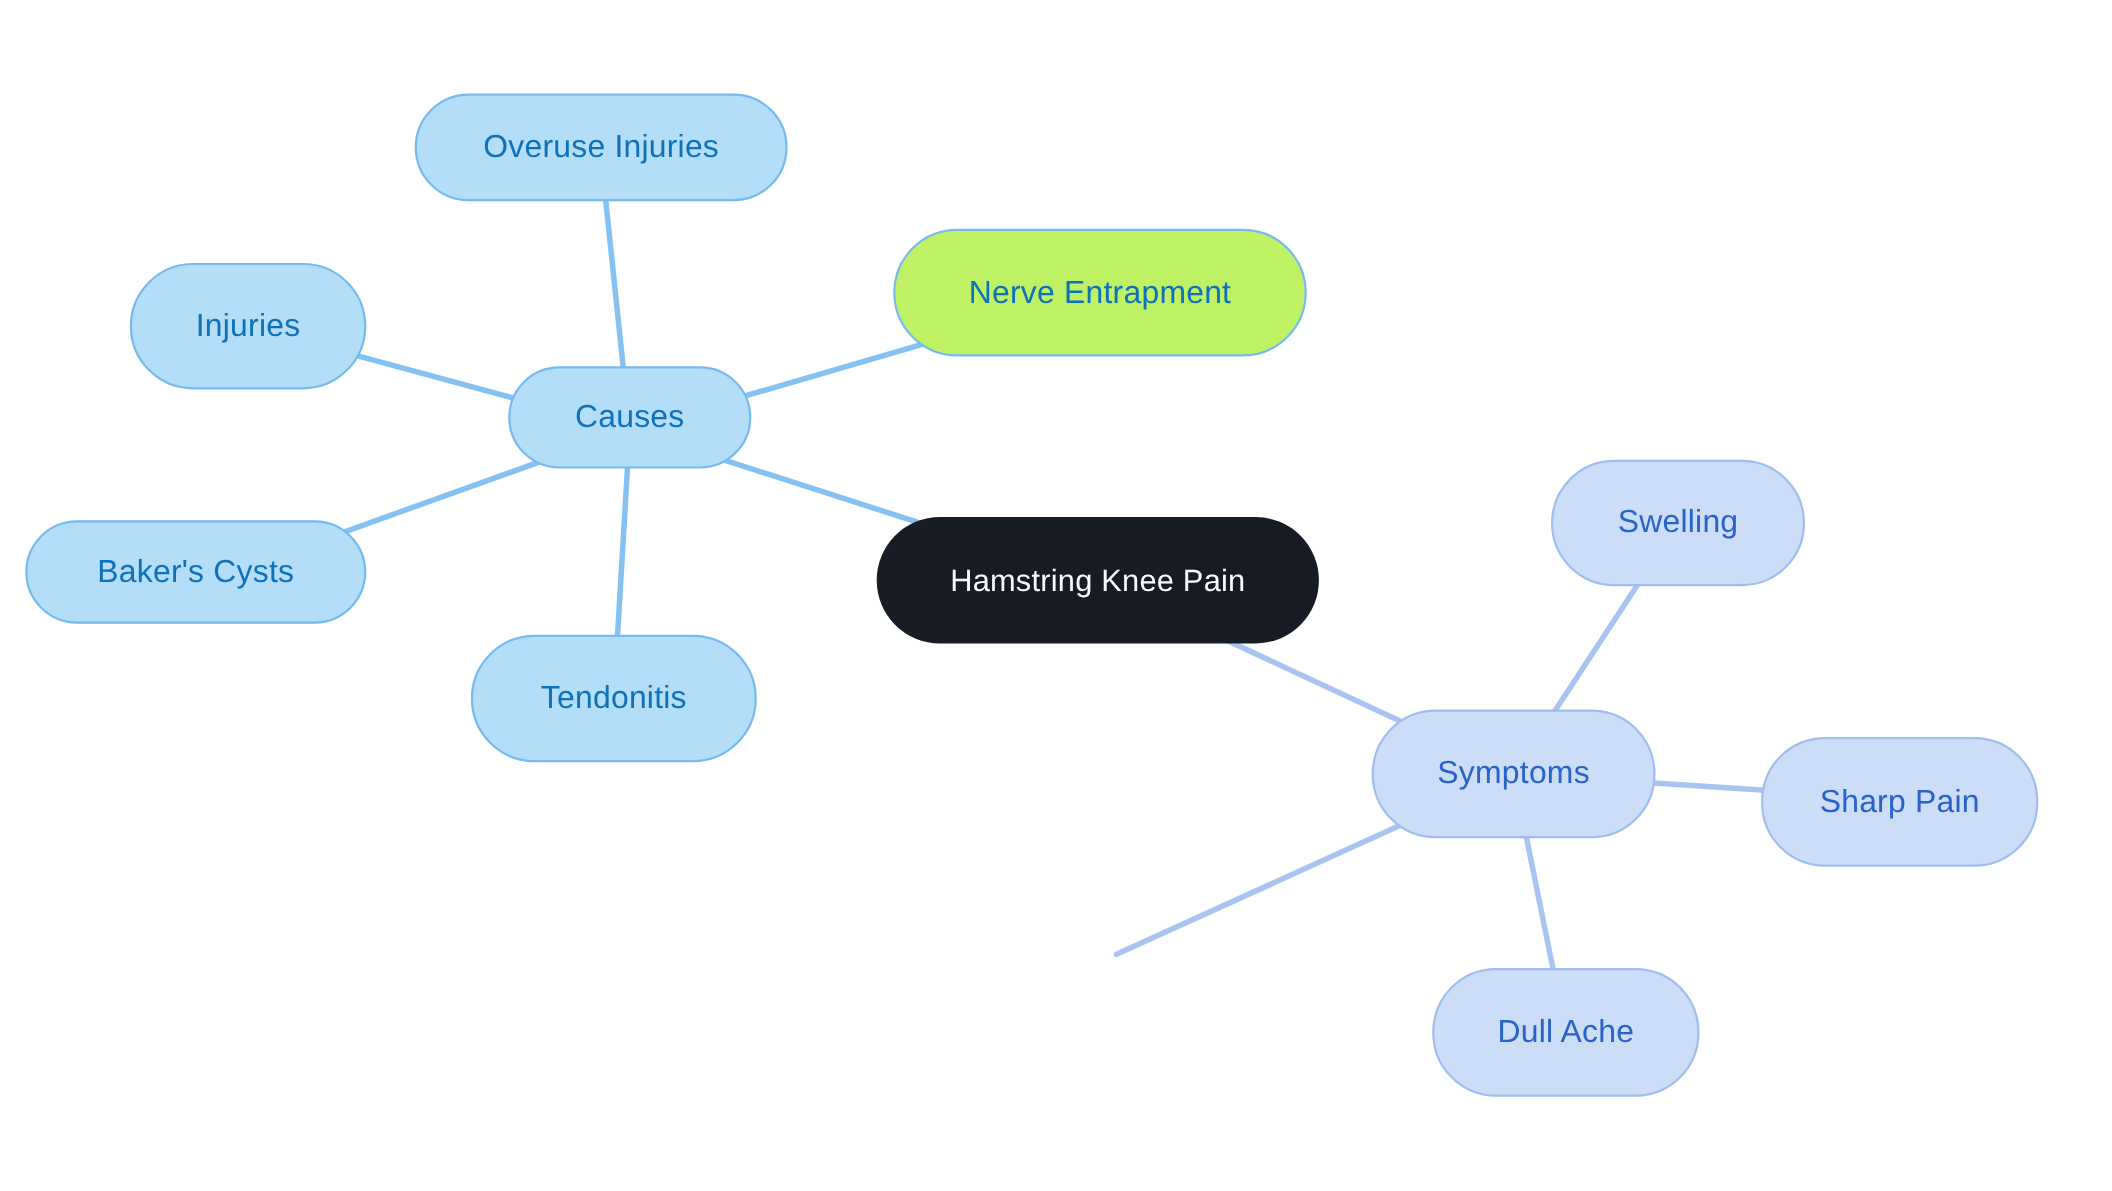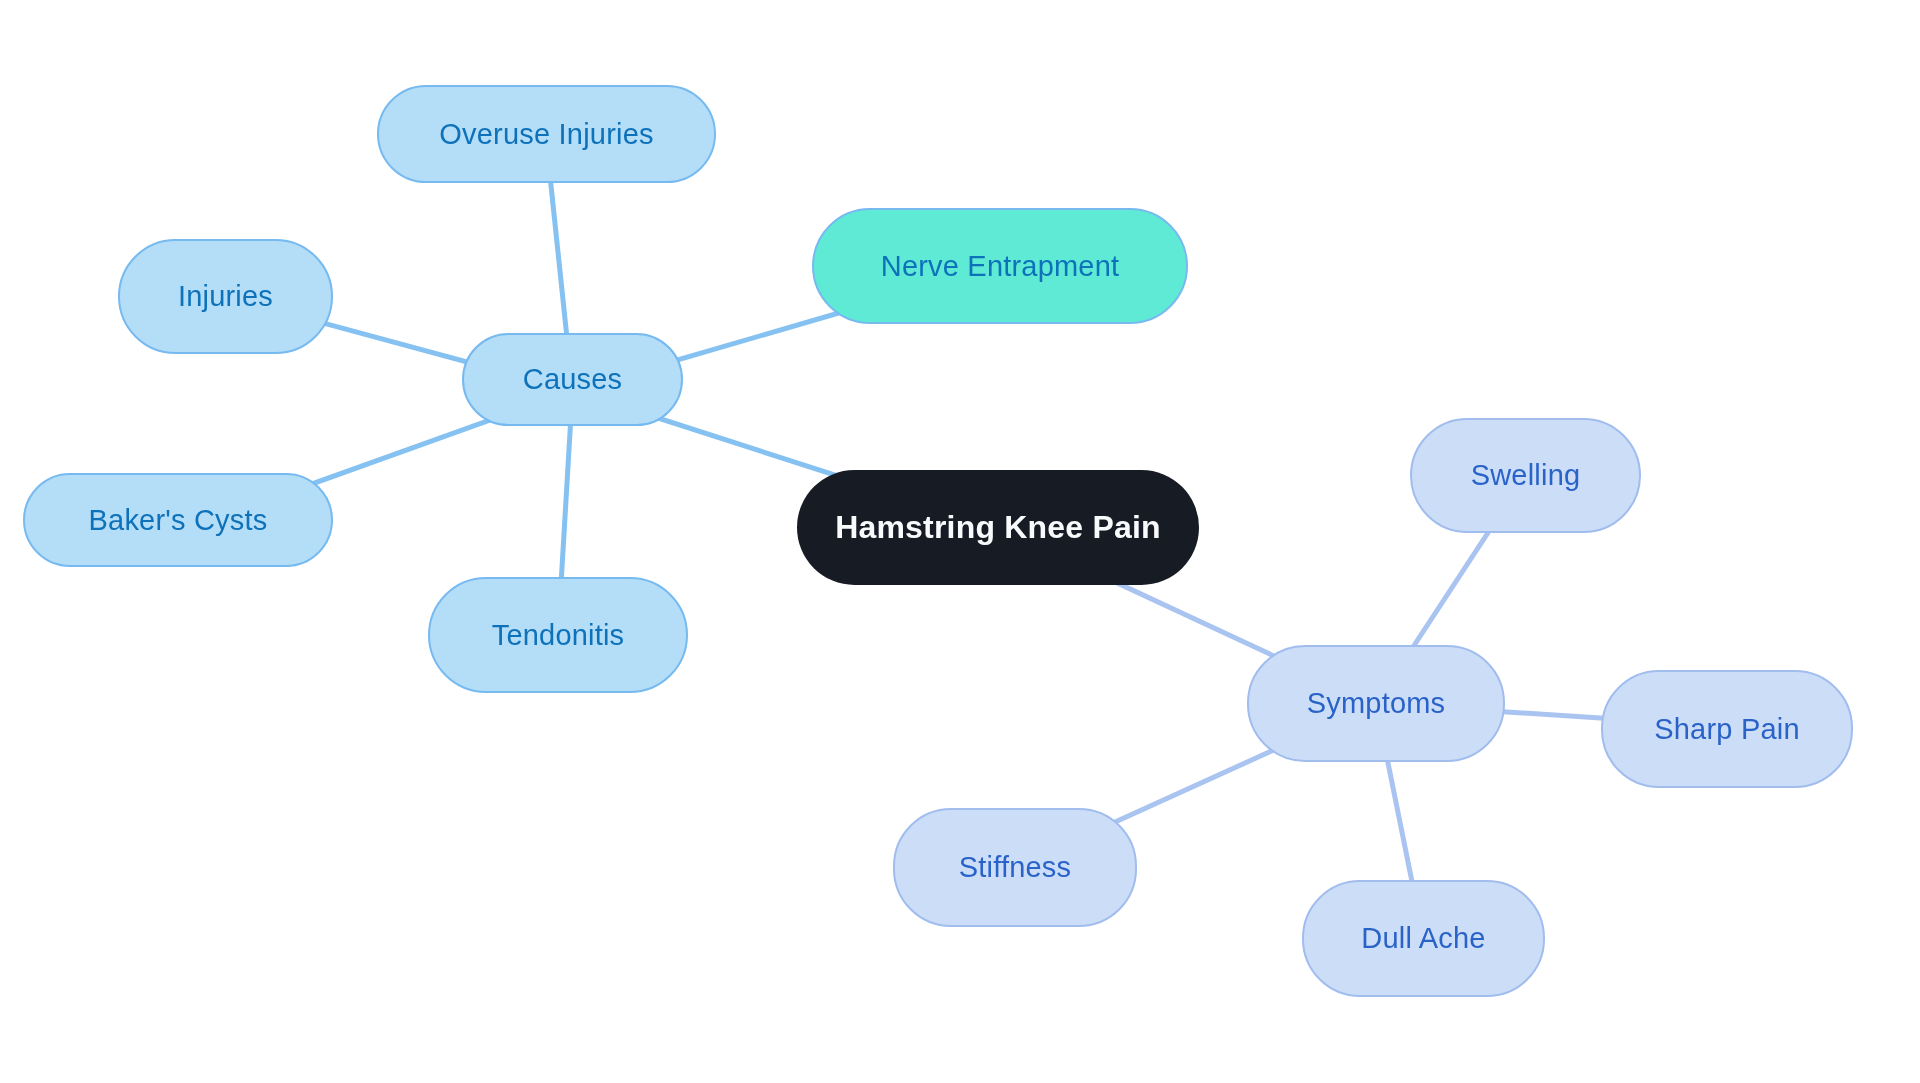--- a/index.html
+++ b/index.html
@@ -35,23 +35,22 @@
     justify-content: center;
     border-radius: 58px;
     border: 2px solid transparent;
     font-size: 29px;
     letter-spacing: 0.2px;
     white-space: nowrap;
     cursor: pointer;
     user-select: none;
   }
   .node.root {
-    font-size: 32px;
+    font-size: 28px;
     border: none;
-    font-weight: bold;
   }
 </style>
 </head>
 <body>
 
 <div class="canvas">
   <svg class="edges-layer" xmlns="http://www.w3.org/2000/svg">
       <line x1="998" y1="527.5" x2="572.5" y2="390.5" stroke="#85C2F2" stroke-width="5" stroke-linecap="round"></line>
       <line x1="998" y1="527.5" x2="1376" y2="703.5" stroke="#A9C4F0" stroke-width="5" stroke-linecap="round"></line>
       <line x1="572.5" y1="390.5" x2="546.5" y2="142.5" stroke="#85C2F2" stroke-width="5" stroke-linecap="round"></line>
@@ -70,38 +69,35 @@
       </div>
       <div class="node branch" style="left: 462px; top: 333px; width: 221px; height: 93px; background: rgb(180, 221, 248); border-color: rgb(118, 186, 240); color: rgb(13, 114, 185);">
         <span>Causes</span>
       </div>
       <div class="node leaf" style="left: 377px; top: 85px; width: 339px; height: 98px; background: rgb(180, 221, 248); border-color: rgb(118, 186, 240); color: rgb(13, 114, 185);">
         <span>Overuse Injuries</span>
       </div>
       <div class="node leaf" style="left: 118px; top: 239px; width: 215px; height: 115px; background: rgb(180, 221, 248); border-color: rgb(118, 186, 240); color: rgb(13, 114, 185);">
         <span>Injuries</span>
       </div>
-      <div class="node leaf" style="left: 812px; top: 208px; width: 376px; height: 116px; background: #5eead4; border-color: rgb(118, 186, 240); color: rgb(13, 114, 185);">
+      <div class="node leaf" style="left: 812px; top: 208px; width: 376px; height: 116px; background: #bef264; border-color: rgb(118, 186, 240); color: rgb(13, 114, 185);">
         <span>Nerve Entrapment</span>
       </div>
       <div class="node leaf" style="left: 23px; top: 473px; width: 310px; height: 94px; background: rgb(180, 221, 248); border-color: rgb(118, 186, 240); color: rgb(13, 114, 185);">
         <span>Baker's Cysts</span>
       </div>
       <div class="node leaf" style="left: 428px; top: 577px; width: 260px; height: 116px; background: rgb(180, 221, 248); border-color: rgb(118, 186, 240); color: rgb(13, 114, 185);">
         <span>Tendonitis</span>
       </div>
       <div class="node leaf" style="left: 1410px; top: 418px; width: 231px; height: 115px; background: rgb(204, 221, 248); border-color: rgb(160, 189, 238); color: rgb(42, 99, 200);">
         <span>Swelling</span>
       </div>
       <div class="node branch" style="left: 1247px; top: 645px; width: 258px; height: 117px; background: rgb(204, 221, 248); border-color: rgb(160, 189, 238); color: rgb(42, 99, 200);">
         <span>Symptoms</span>
       </div>
       <div class="node leaf" style="left: 1601px; top: 670px; width: 252px; height: 118px; background: rgb(204, 221, 248); border-color: rgb(160, 189, 238); color: rgb(42, 99, 200);">
         <span>Sharp Pain</span>
       </div>
-      <div class="node leaf" style="left: 893px; top: 808px; width: 244px; height: 119px; background: rgb(204, 221, 248); border-color: rgb(160, 189, 238); color: rgb(42, 99, 200);">
-        <span>Stiffness</span>
-      </div>
       <div class="node leaf" style="left: 1302px; top: 880px; width: 243px; height: 117px; background: rgb(204, 221, 248); border-color: rgb(160, 189, 238); color: rgb(42, 99, 200); text-align: center;">
         <span>Dull Ache</span>
       </div>
     </div>
 </div>
 
 </body></html>

